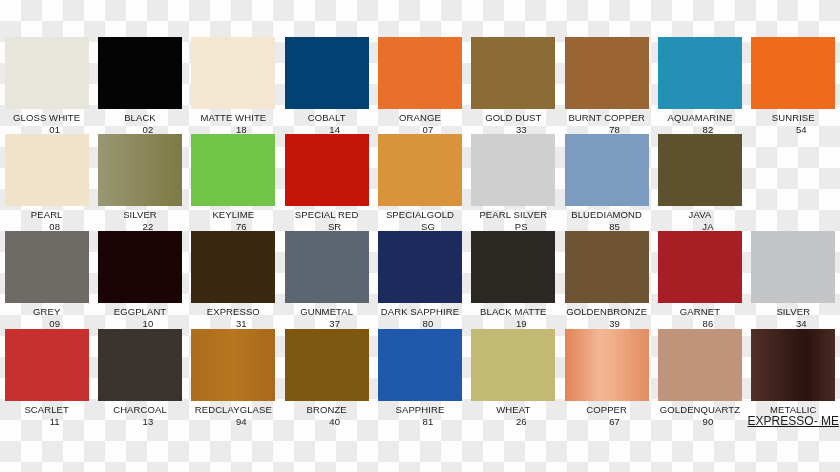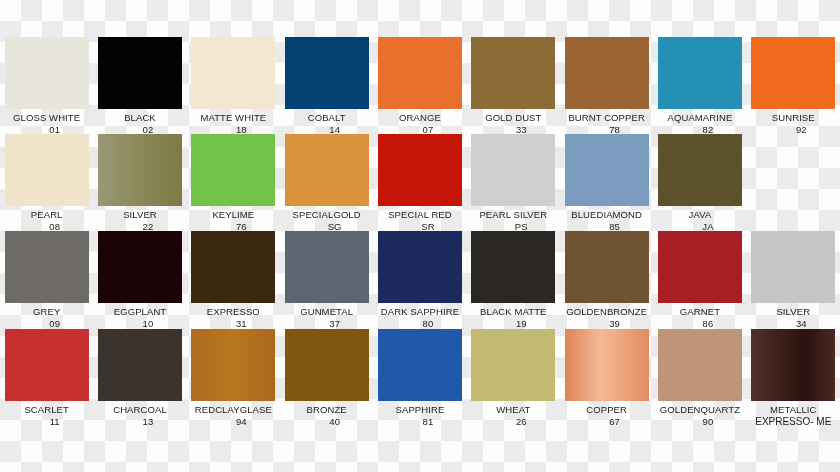--- a/index.html
+++ b/index.html
@@ -65,23 +65,24 @@
     display: block;
     font-size: 9.5px;
     color: #1b1b1b;
     letter-spacing: 0.1px;
     white-space: nowrap;
     margin-left: 16px;
   }
 
   .swatch-name-2 {
     display: block;
-    font-size: 10px;
+    font-size: 12px;
     color: #1b1b1b;
     white-space: nowrap;
+    text-decoration: underline;
   }
 </style>
 </head>
 <body>
 
 <div id="swatch-board">
     <div class="swatch-row" style="top: 37px;">
       <div class="swatch-cell">
         <div class="swatch-chip" style="background-color: rgb(232, 229, 218);"></div>
         <div class="swatch-caption">
@@ -135,21 +136,21 @@
         <div class="swatch-chip" style="background-color: rgb(37, 144, 181);"></div>
         <div class="swatch-caption">
           <span class="swatch-name">AQUAMARINE</span>
           <span class="swatch-code">82</span>
         </div>
       </div>
       <div class="swatch-cell">
         <div class="swatch-chip" style="background-color: rgb(240, 106, 30);"></div>
         <div class="swatch-caption">
           <span class="swatch-name">SUNRISE</span>
-          <span class="swatch-code">92</span>
+          <span class="swatch-code">54</span>
         </div>
       </div>
     </div>
     <div class="swatch-row" style="top: 134px;">
       <div class="swatch-cell">
         <div class="swatch-chip" style="background-color: rgb(240, 227, 202);"></div>
         <div class="swatch-caption">
           <span class="swatch-name">PEARL</span>
           <span class="swatch-code">08</span>
         </div>
@@ -162,34 +163,34 @@
         </div>
       </div>
       <div class="swatch-cell">
         <div class="swatch-chip" style="background-color: rgb(114, 196, 72);"></div>
         <div class="swatch-caption">
           <span class="swatch-name">KEYLIME</span>
           <span class="swatch-code">76</span>
         </div>
       </div>
       <div class="swatch-cell">
+        <div class="swatch-chip" style="background-color: rgb(197, 20, 8);"></div>
+        <div class="swatch-caption">
+          <span class="swatch-name">SPECIAL RED</span>
+          <span class="swatch-code">SR</span>
+        </div>
+      </div>
+      <div class="swatch-cell">
         <div class="swatch-chip" style="background-color: rgb(217, 147, 58);"></div>
         <div class="swatch-caption">
           <span class="swatch-name">SPECIALGOLD</span>
           <span class="swatch-code">SG</span>
         </div>
       </div>
       <div class="swatch-cell">
-        <div class="swatch-chip" style="background-color: rgb(197, 20, 8);"></div>
-        <div class="swatch-caption">
-          <span class="swatch-name">SPECIAL RED</span>
-          <span class="swatch-code">SR</span>
-        </div>
-      </div>
-      <div class="swatch-cell">
         <div class="swatch-chip" style="background-color: rgb(207, 207, 207);"></div>
         <div class="swatch-caption">
           <span class="swatch-name">PEARL SILVER</span>
           <span class="swatch-code">PS</span>
         </div>
       </div>
       <div class="swatch-cell">
         <div class="swatch-chip" style="background-color: rgb(123, 156, 190);"></div>
         <div class="swatch-caption">
           <span class="swatch-name">BLUEDIAMOND</span>

